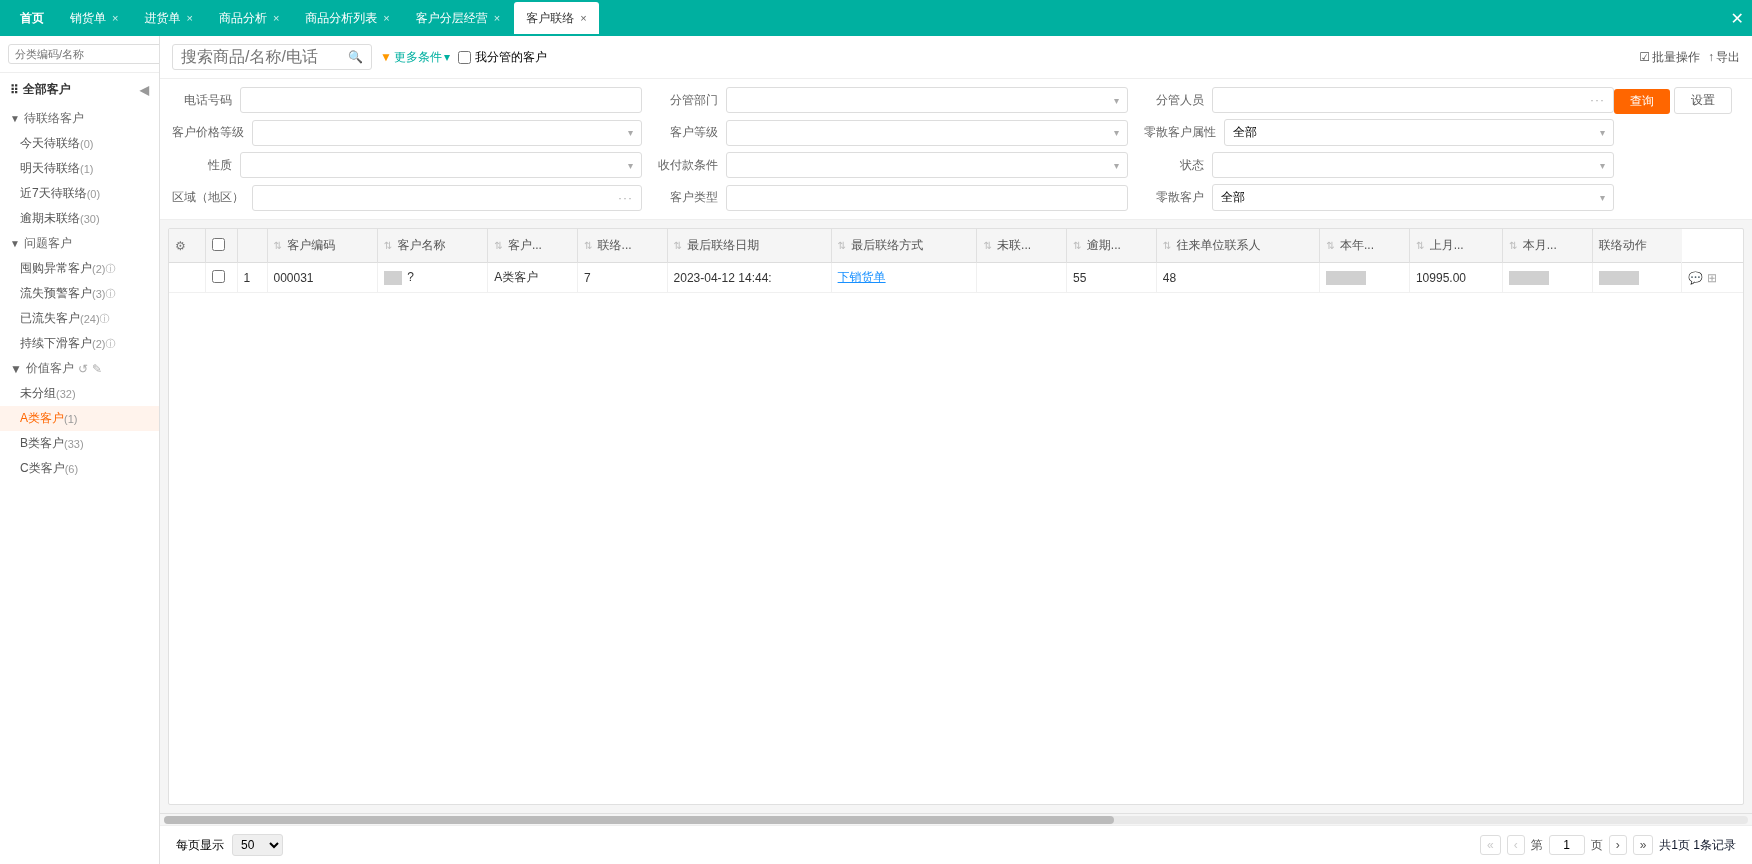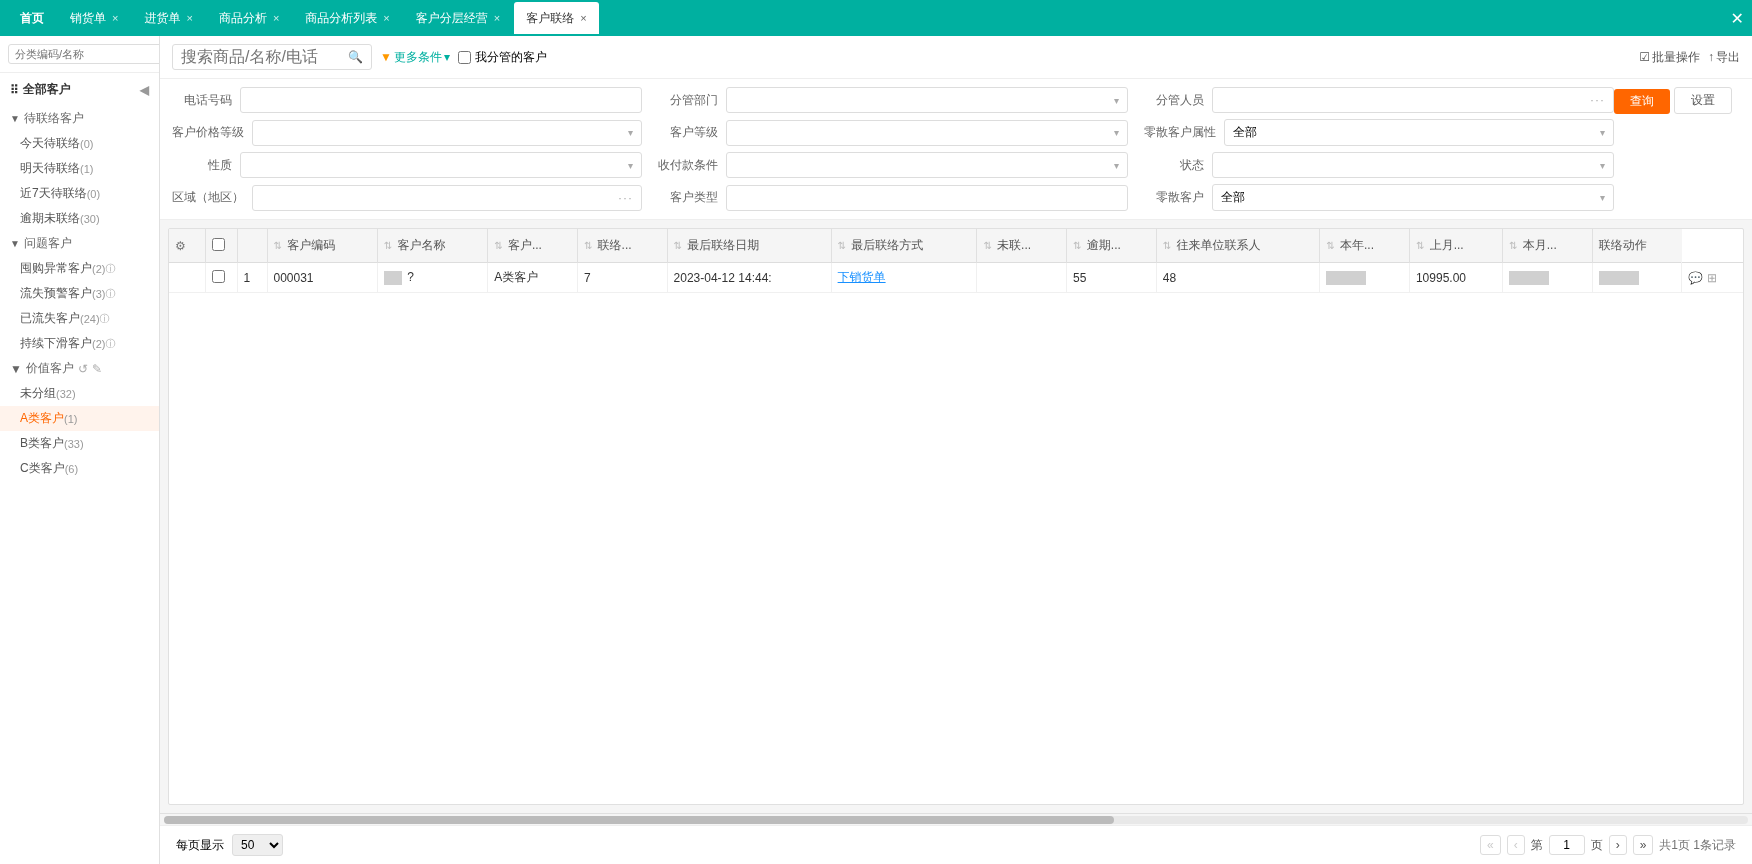--- a/index.html
+++ b/index.html
@@ -305,21 +305,21 @@
     }
     .page-btn:disabled { color: #ccc; cursor: not-allowed; }
     .page-input {
       width: 36px;
       border: 1px solid #ddd;
       border-radius: 3px;
       padding: 2px 4px;
       text-align: center;
       font-size: 12px;
     }
-    .total-text { color: #737373; }
+    .total-text { color: #0f172a; }
 
     
     .scroll-bar-container {
       height: 12px;
       background: #f5f5f5;
       border-top: 1px solid #e0e0e0;
       display: flex;
       align-items: center;
       padding: 0 4px;
     }

